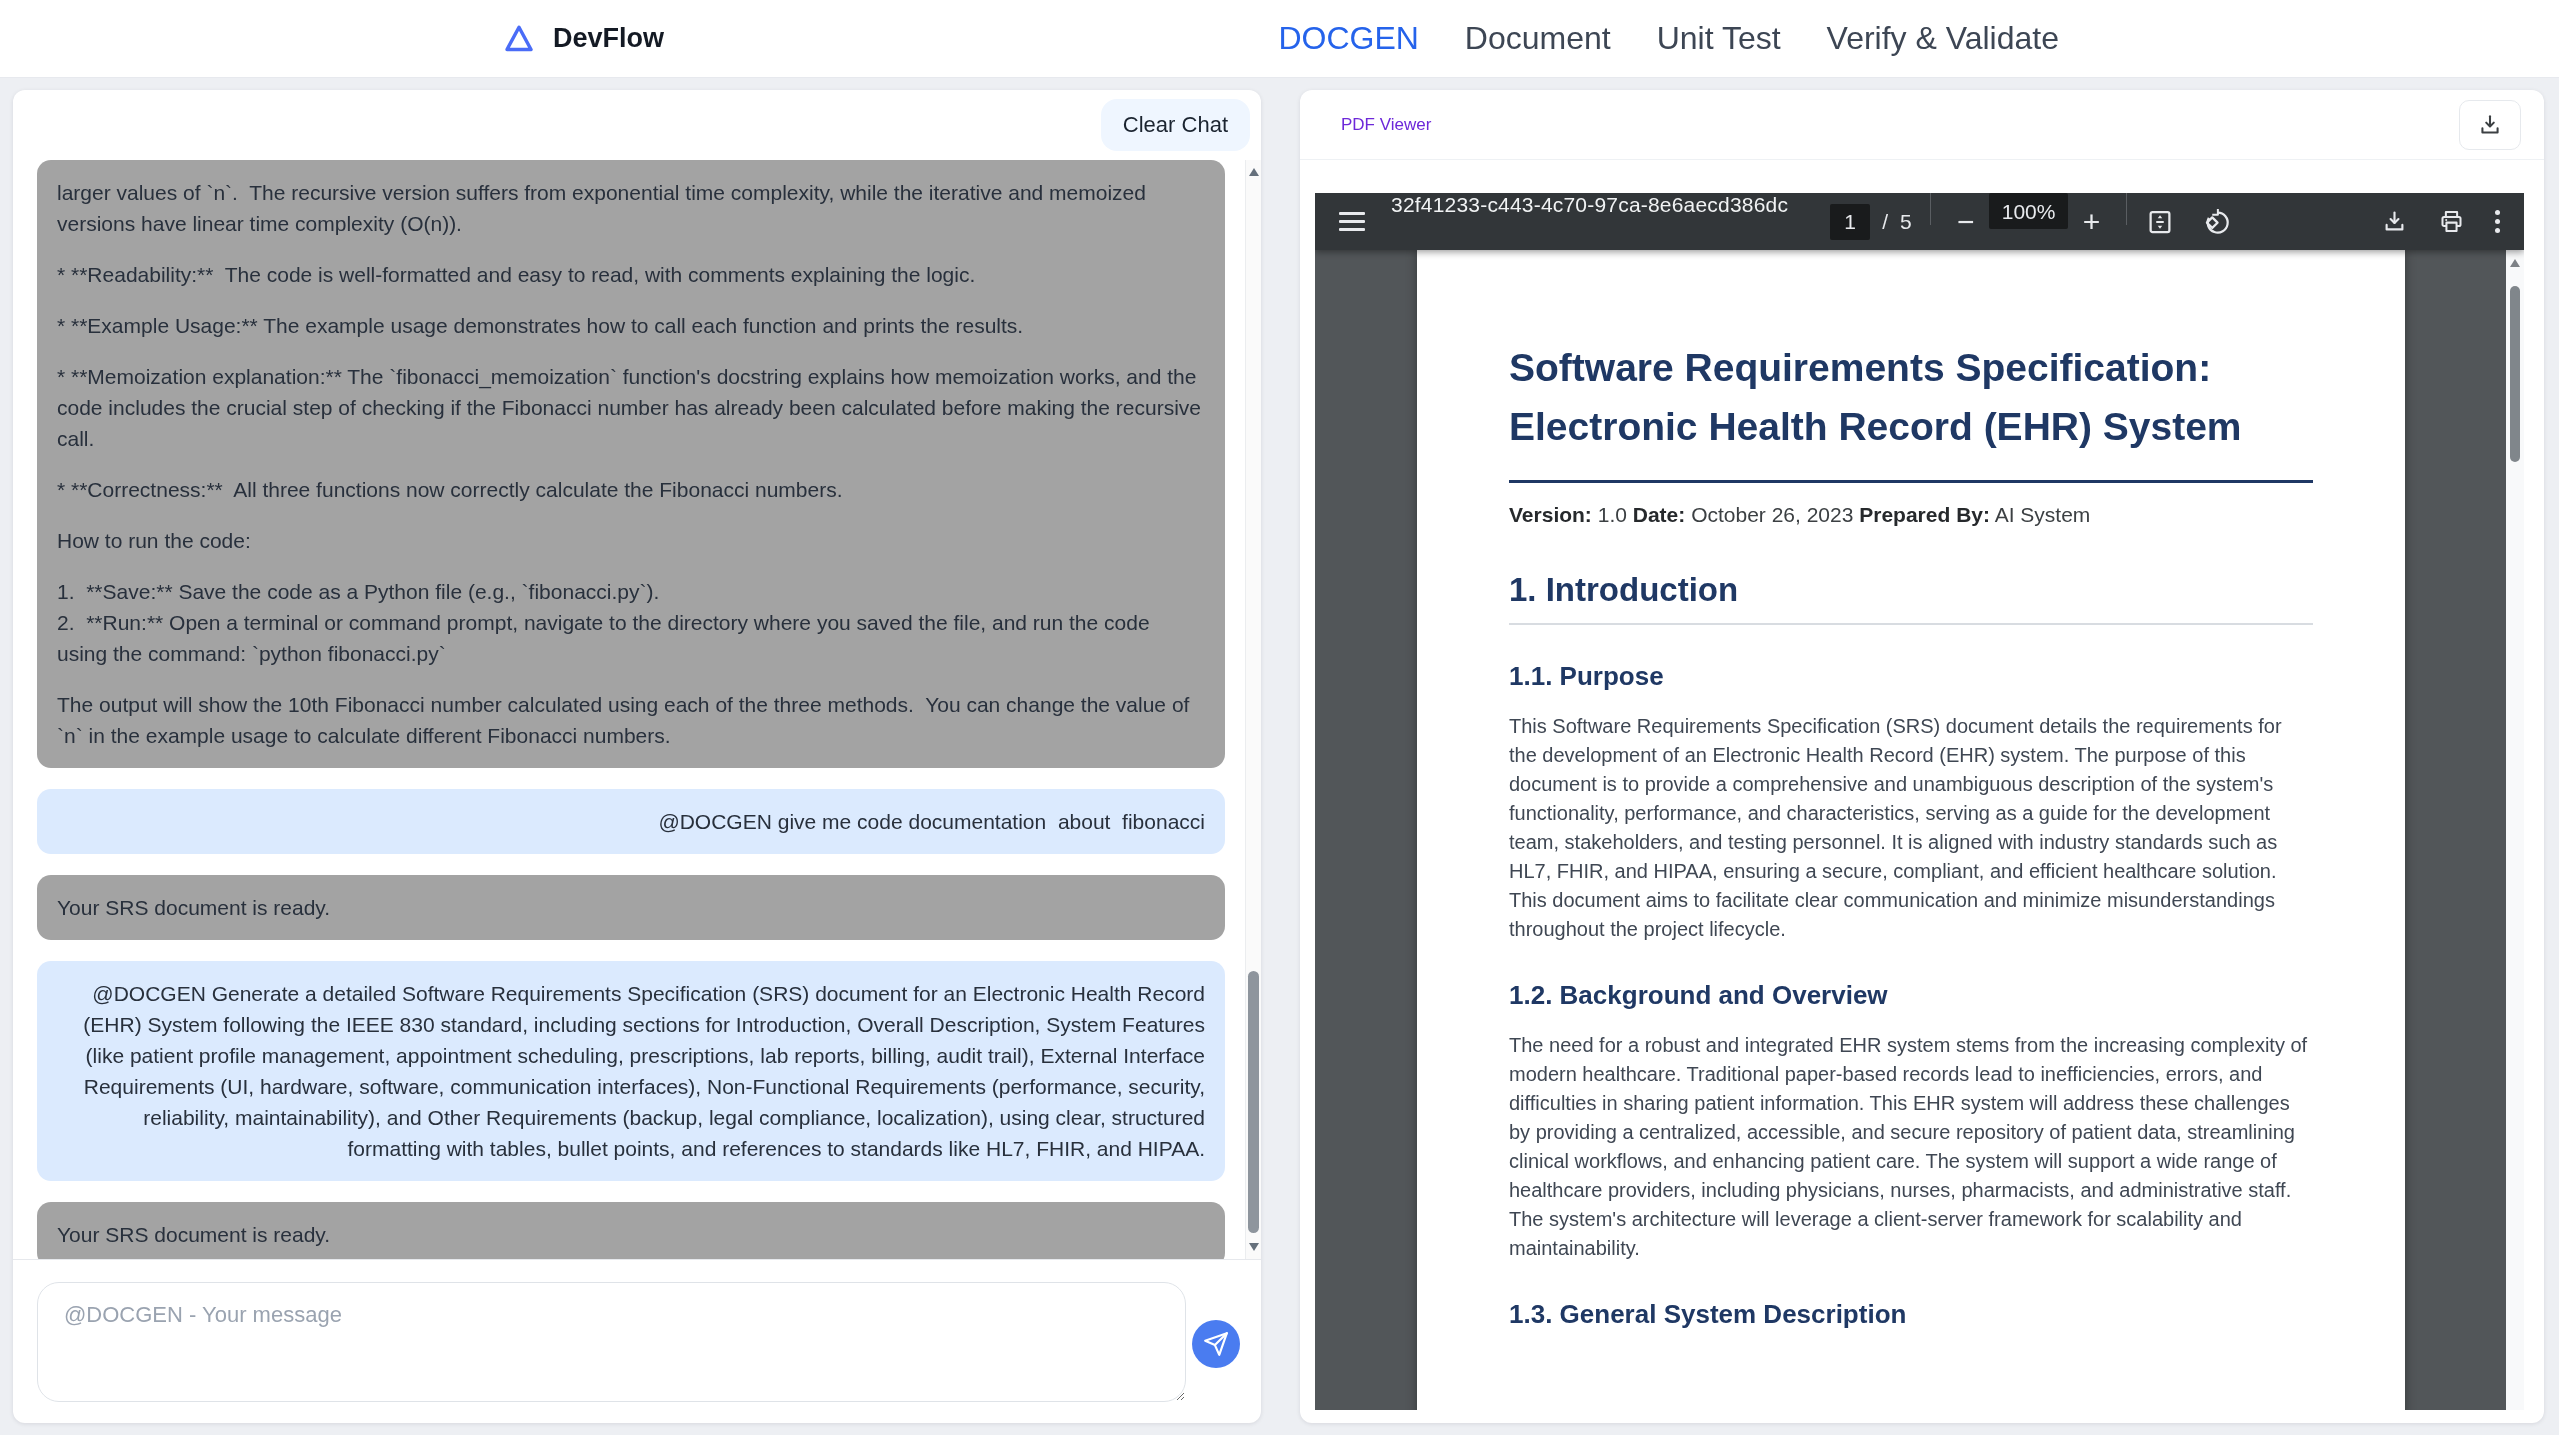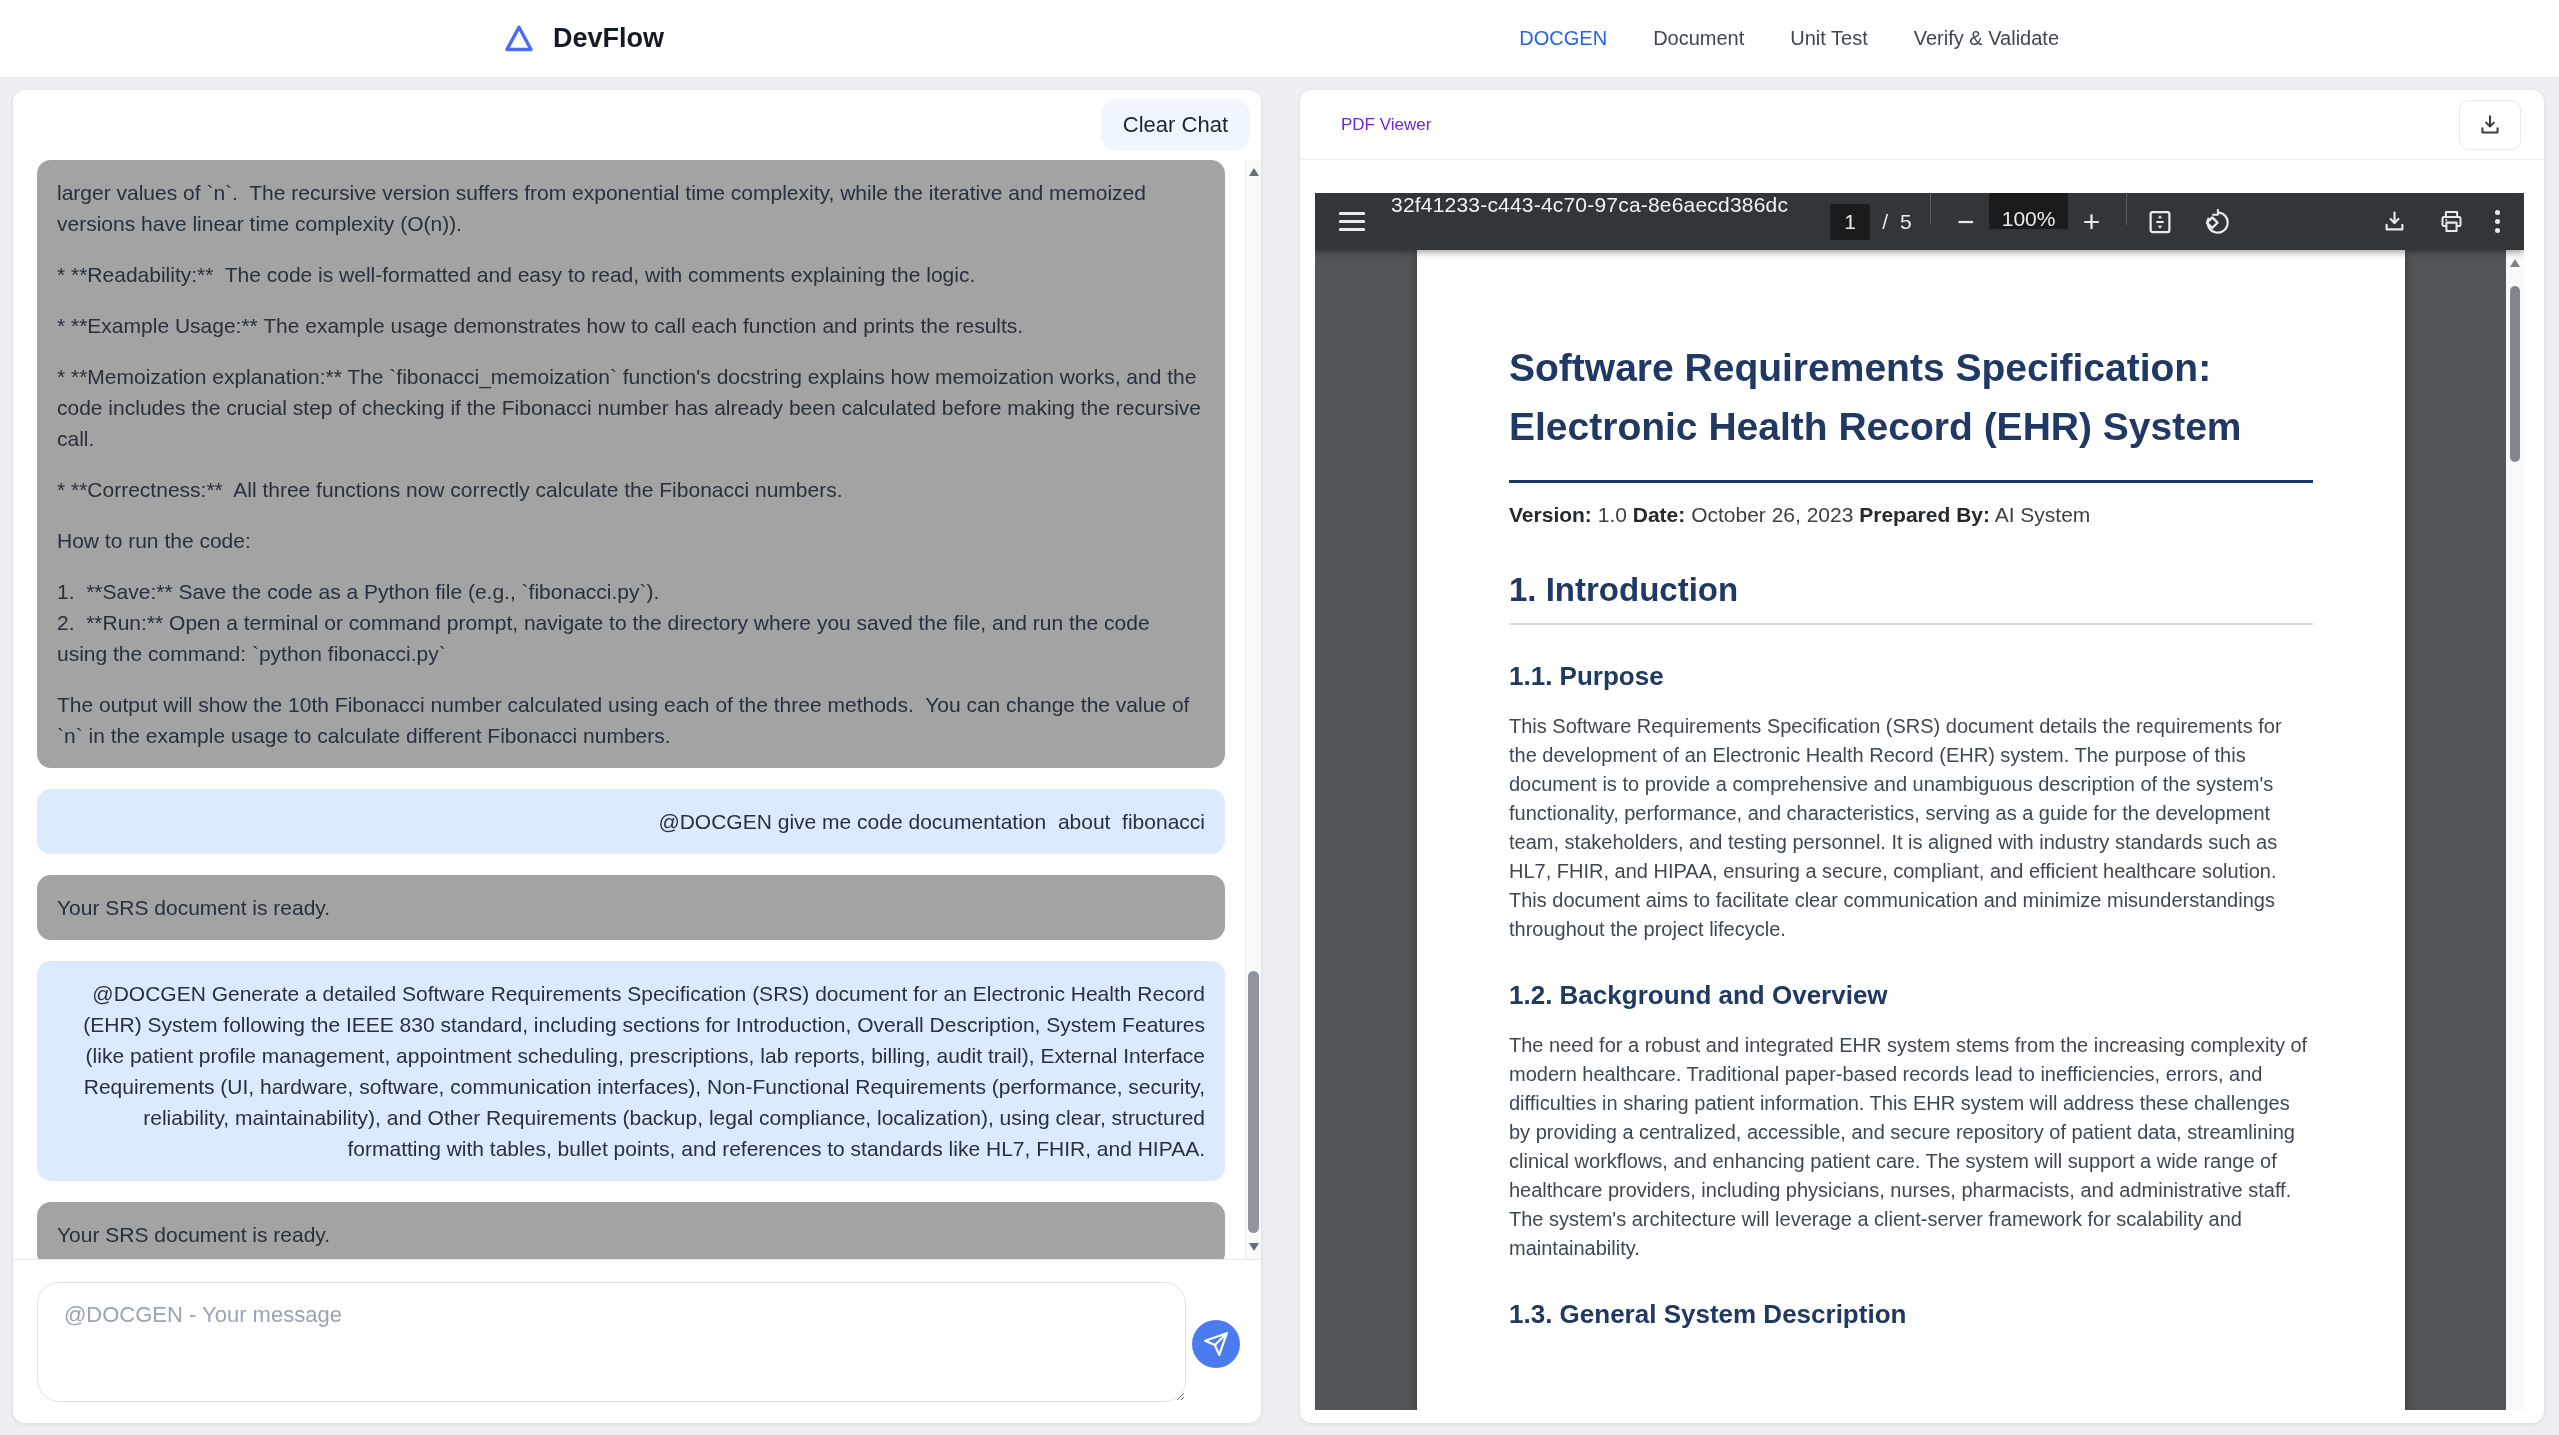--- a/index.html
+++ b/index.html
@@ -11,21 +11,21 @@
   }
   button { font-family:inherit; }
 
   
   .navbar {
     position:absolute; top:0; left:0; right:0; height:78px; background:#fff;
     border-bottom:1px solid #e7e9ee; display:flex; align-items:center;
     justify-content:space-between; padding:0 500px;
   }
   .logo { display:flex; align-items:center; gap:15px; font-size:27px; font-weight:700; color:#141a24; }
-  .nav-links { display:flex; align-items:flex-end; gap:46px; font-size:20px; font-weight:500; color:#3d4654; }
+  .nav-links { display:flex; align-items:flex-end; gap:46px; font-size:32px; font-weight:500; color:#3d4654; }
   .nav-link { cursor:pointer; }
   .nav-link.active { color:#2563eb; }
 
   
   .card {
     position:absolute; top:90px; background:#fff; border-radius:12px;
     box-shadow:0 1px 4px rgba(15,23,42,.10); display:flex; flex-direction:column; overflow:hidden;
   }
   .chat-card { left:13px;   width:1248px; height:1333px; }
   .pdf-card  { left:1300px; width:1244px; height:1333px; }
@@ -76,21 +76,21 @@
   .pdf-toolbar {
     flex:none; height:57px; background:#323639; color:#e8eaed; display:flex; 
     padding:0 24px; position:relative; z-index:2; box-shadow:0 2px 7px rgba(0,0,0,.4);
   }
   .tb-btn { background:none; border:none; color:#e8eaed; cursor:pointer; padding:0; display:flex; align-items:center; justify-content:center; }
   .tb-glyph { font-size:30px; line-height:30px; width:34px; text-align:center; }
   .hamburger i { display:block; width:26px; height:3px; background:#e8eaed; margin:5px 0; border-radius:1px; }
   .pdf-filename { margin-left:26px; font-size:21px; font-weight:500; color:#f1f3f4; letter-spacing:.2px; }
   .page-controls { margin-left:42px; display:flex; align-items:center; gap:12px; font-size:21px; }
   .page-box { background:#191b1c; min-width:40px; height:36px; line-height:36px; text-align:center; border-radius:2px; cursor:text; }
-  .zoom-box { background:#191b1c; height:36px; line-height:36px; padding:8px 13px; border-radius:2px; font-size:21px; margin:0 6px; }
+  .zoom-box { background:#191b1c; height:36px; line-height:36px; padding:1px 13px; border-radius:2px; font-size:21px; margin:0 6px; }
   .tb-divider { width:1px; height:32px; background:#5a5e62; margin:0 18px; }
   .tb-right { margin-left:auto; display:flex; align-items:center; gap:30px; }
   .dots i { display:block; width:5px; height:5px; border-radius:50%; background:#e8eaed; margin:4px auto; }
 
   .pdf-content { flex:1; position:relative; background:#525659; overflow:hidden; }
   .pdf-page {
     position:absolute; left:102px; top:0; width:988px; height:1400px; background:#fff;
     box-shadow:0 1px 10px rgba(0,0,0,.35); padding:88px 92px 0;
   }
   .doc-title { margin:0; font-size:39px; line-height:59px; font-weight:700; color:#1f3864; padding-bottom:24px; border-bottom:3px solid #1f3864; }

